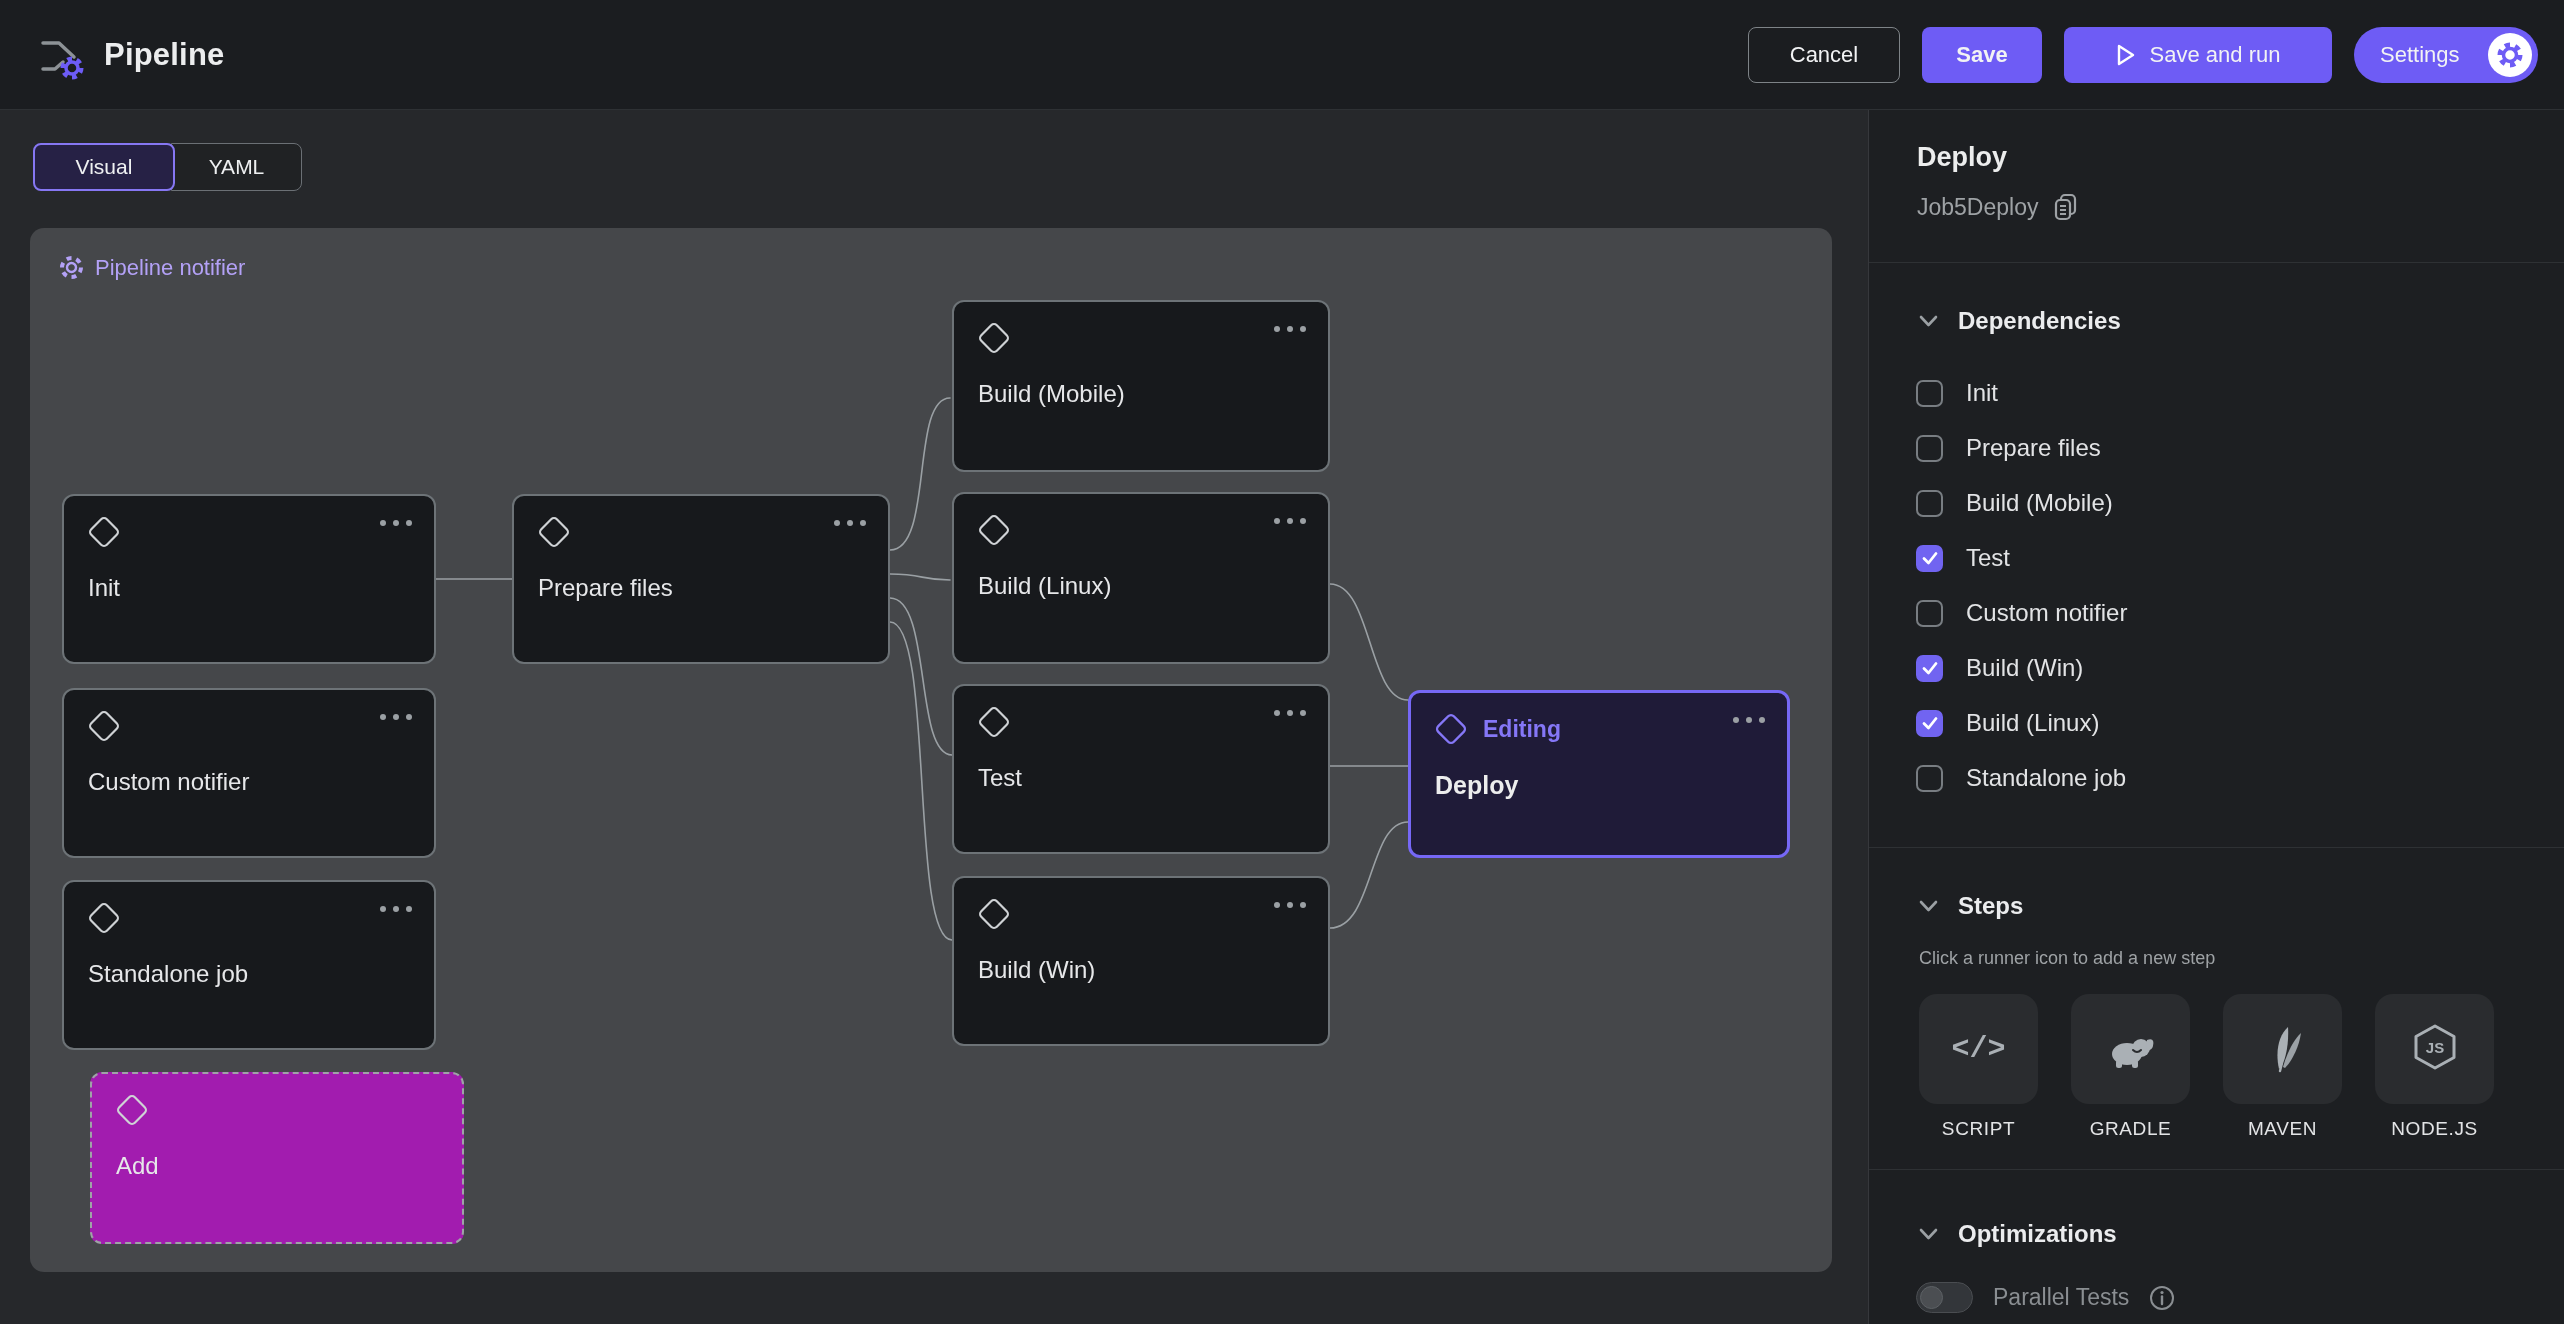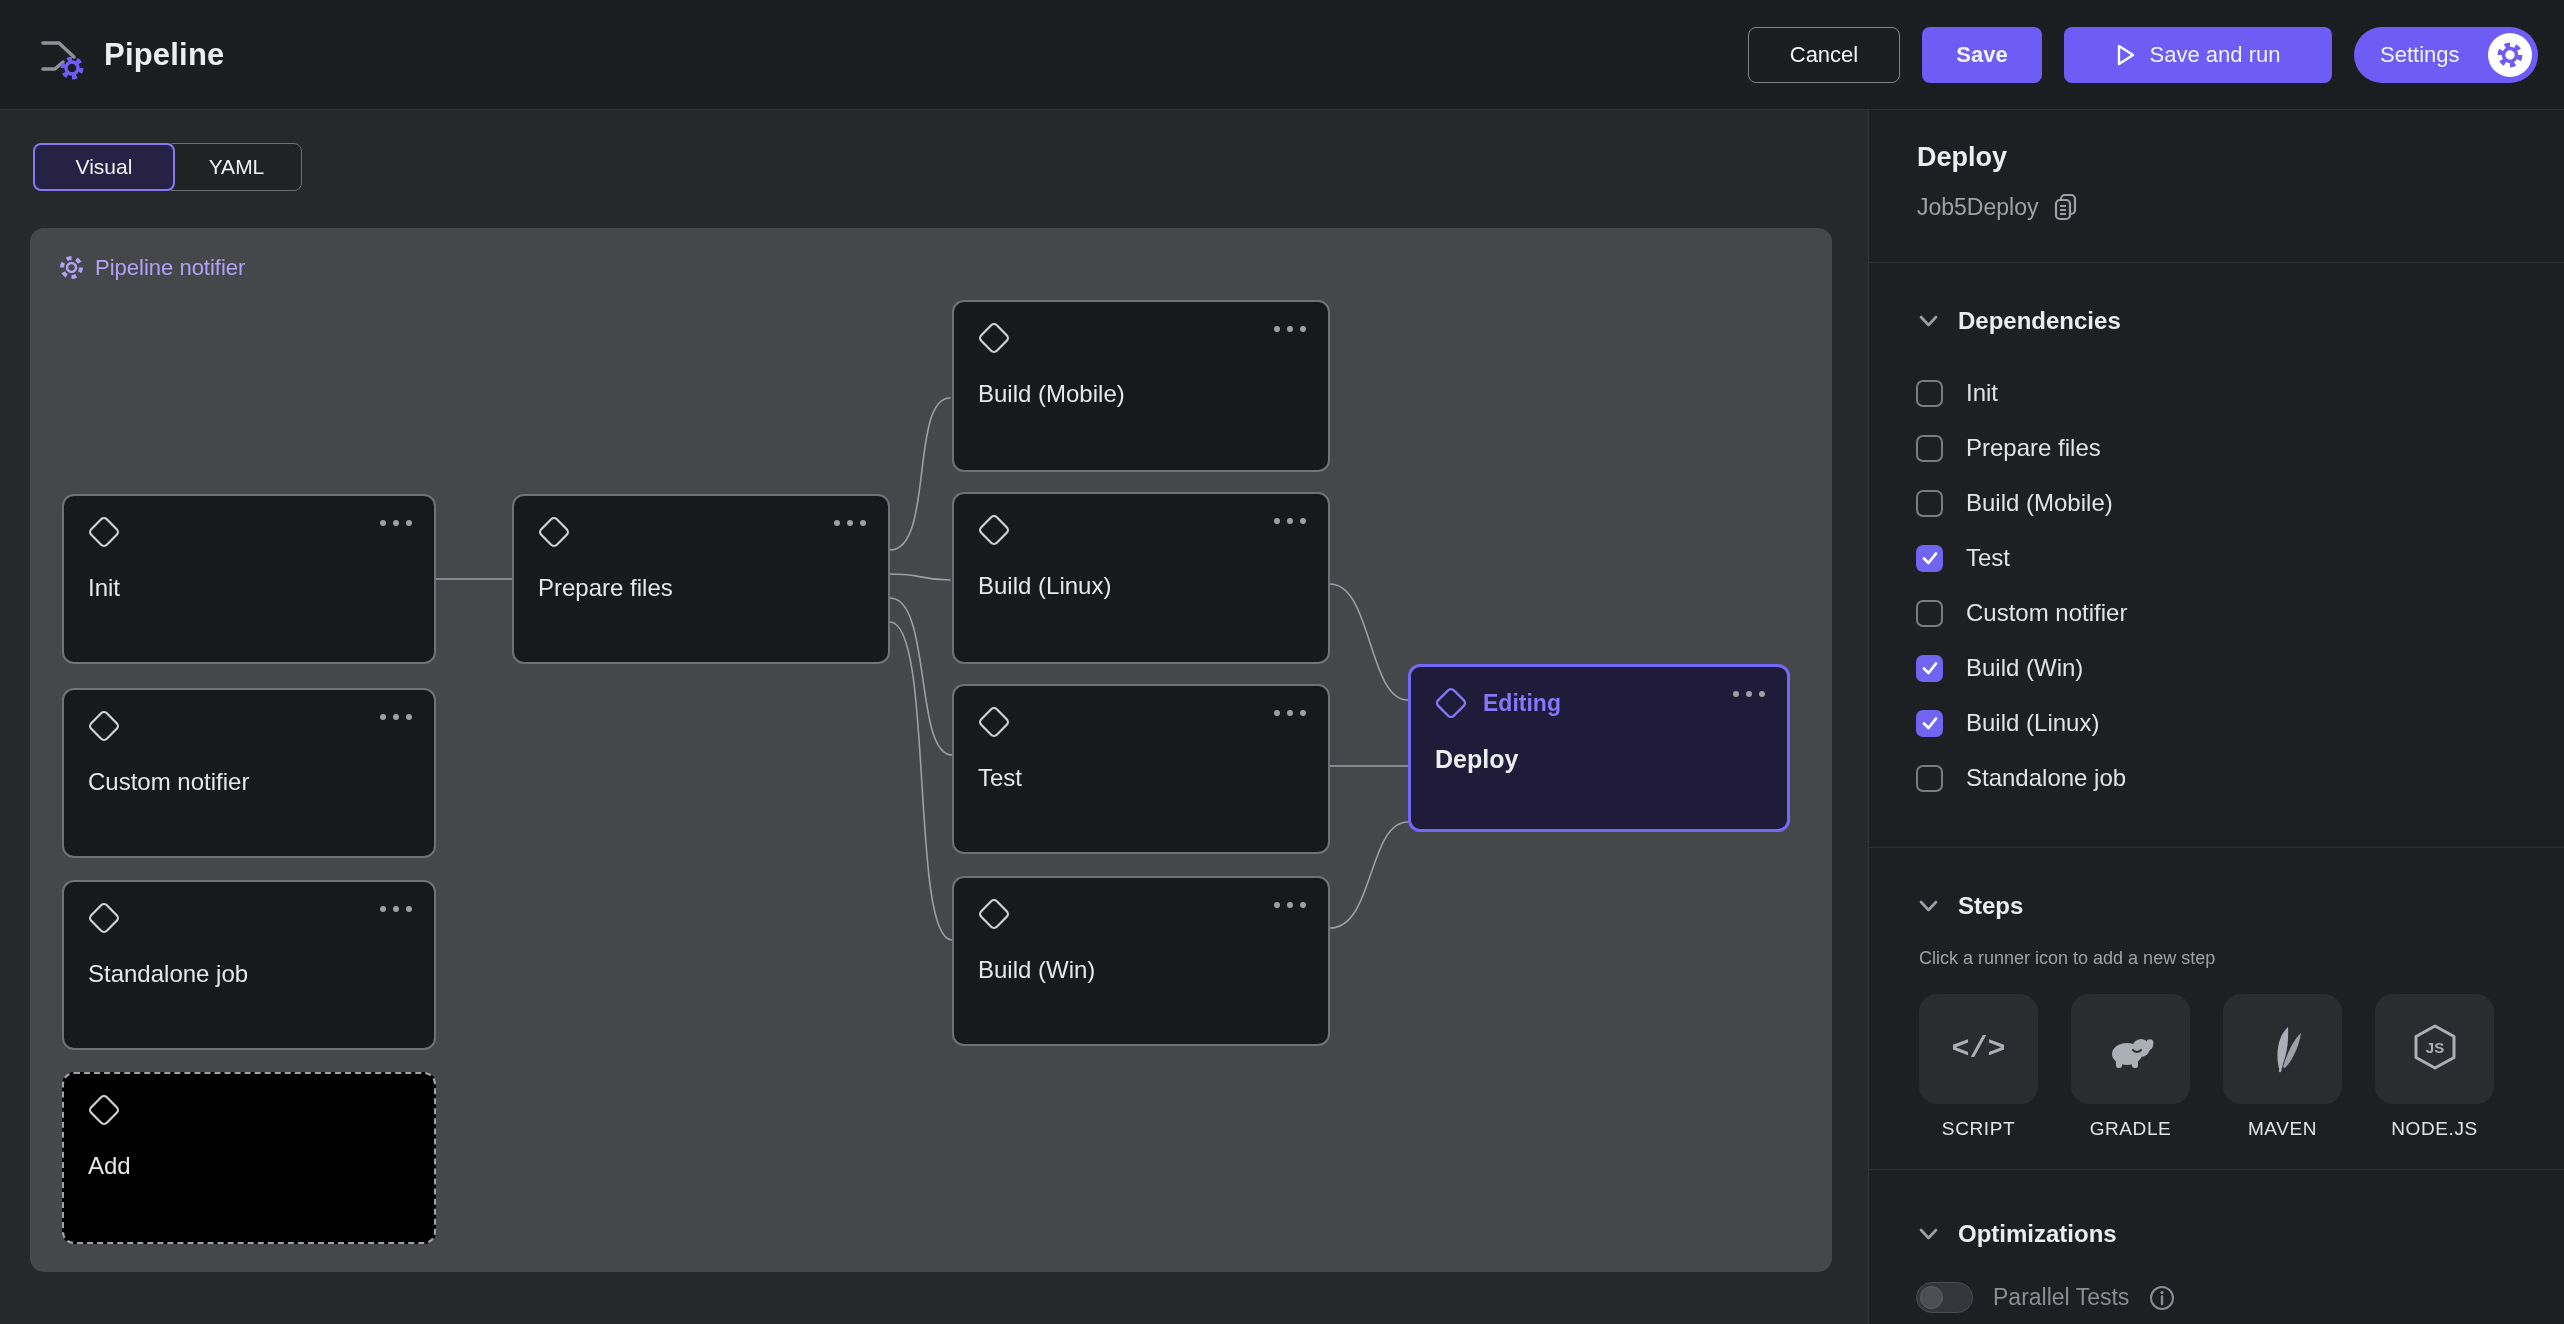--- a/index.html
+++ b/index.html
@@ -40,21 +40,21 @@
                        align-items:center; gap:10px; color:#b3a1f6; font-size:22px;
                        cursor:pointer; }
   .edges { position:absolute; inset:0; pointer-events:none; }
 
   .node { position:absolute; background:#17191c; border:2px solid #6d7377;
           border-radius:12px; padding:18px 22px; cursor:pointer; }
   .node-label { position:absolute; left:24px; top:78px; color:#e6e7e9; font-size:24px; }
   .node-head { display:flex; align-items:center; gap:14px; }
   .kebab { position:absolute; top:24px; right:22px; display:flex; gap:7px; cursor:pointer; }
   .kebab i { width:6px; height:6px; border-radius:50%; background:#9ba0a4; display:block; }
-  .node-add { border:2px dashed #9fa3a7; background:#000000; }
+  .node-add { border:2px dashed #9fa3a7; background:#a21caf;margin-left:28px; }
   .node-editing { background:#1f1b38; border:3px solid #7668f6; }
   .node-editing .node-label { font-weight:700; color:#eceded; font-size:25px; }
   .editing-badge { color:#8577f7; font-size:23px; font-weight:700; }
 
   
   .sidebar { position:absolute; top:110px; right:0; width:696px; height:1214px;
              background:#1d1f22; border-left:1px solid #36383c; }
   .sb-block { position:absolute; left:0; right:0; }
   .sb-job   { top:0; height:153px; border-bottom:1px solid #2e3134; }
   .sb-deps  { top:153px; height:585px; border-bottom:1px solid #2e3134; }
@@ -261,21 +261,21 @@
         <rect x="7" y="7" width="22" height="22" rx="4" fill="none" stroke="#cfd2d5" stroke-width="2.2" transform="rotate(45 18 18)"></rect>
       </svg>
     <div class="kebab">
         <i></i>
         <i></i>
         <i></i>
       </div>
     <div class="node-label">Build (Win)</div>
   </div>
 
-  <div class="node node-editing" style="left:1378px; top:436px; width:382px; height:168px;">
+  <div class="node node-editing" style="left:1378px; top:462px; width:382px; height:168px;">
     <div class="node-head">
       <svg width="36" height="36" viewBox="0 0 36 36">
           <rect x="7" y="7" width="22" height="22" rx="4" fill="none" stroke="#8577f7" stroke-width="2.4" transform="rotate(45 18 18)"></rect>
         </svg>
       <span class="editing-badge">Editing</span>
     </div>
     <div class="kebab">
         <i></i>
         <i></i>
         <i></i>

